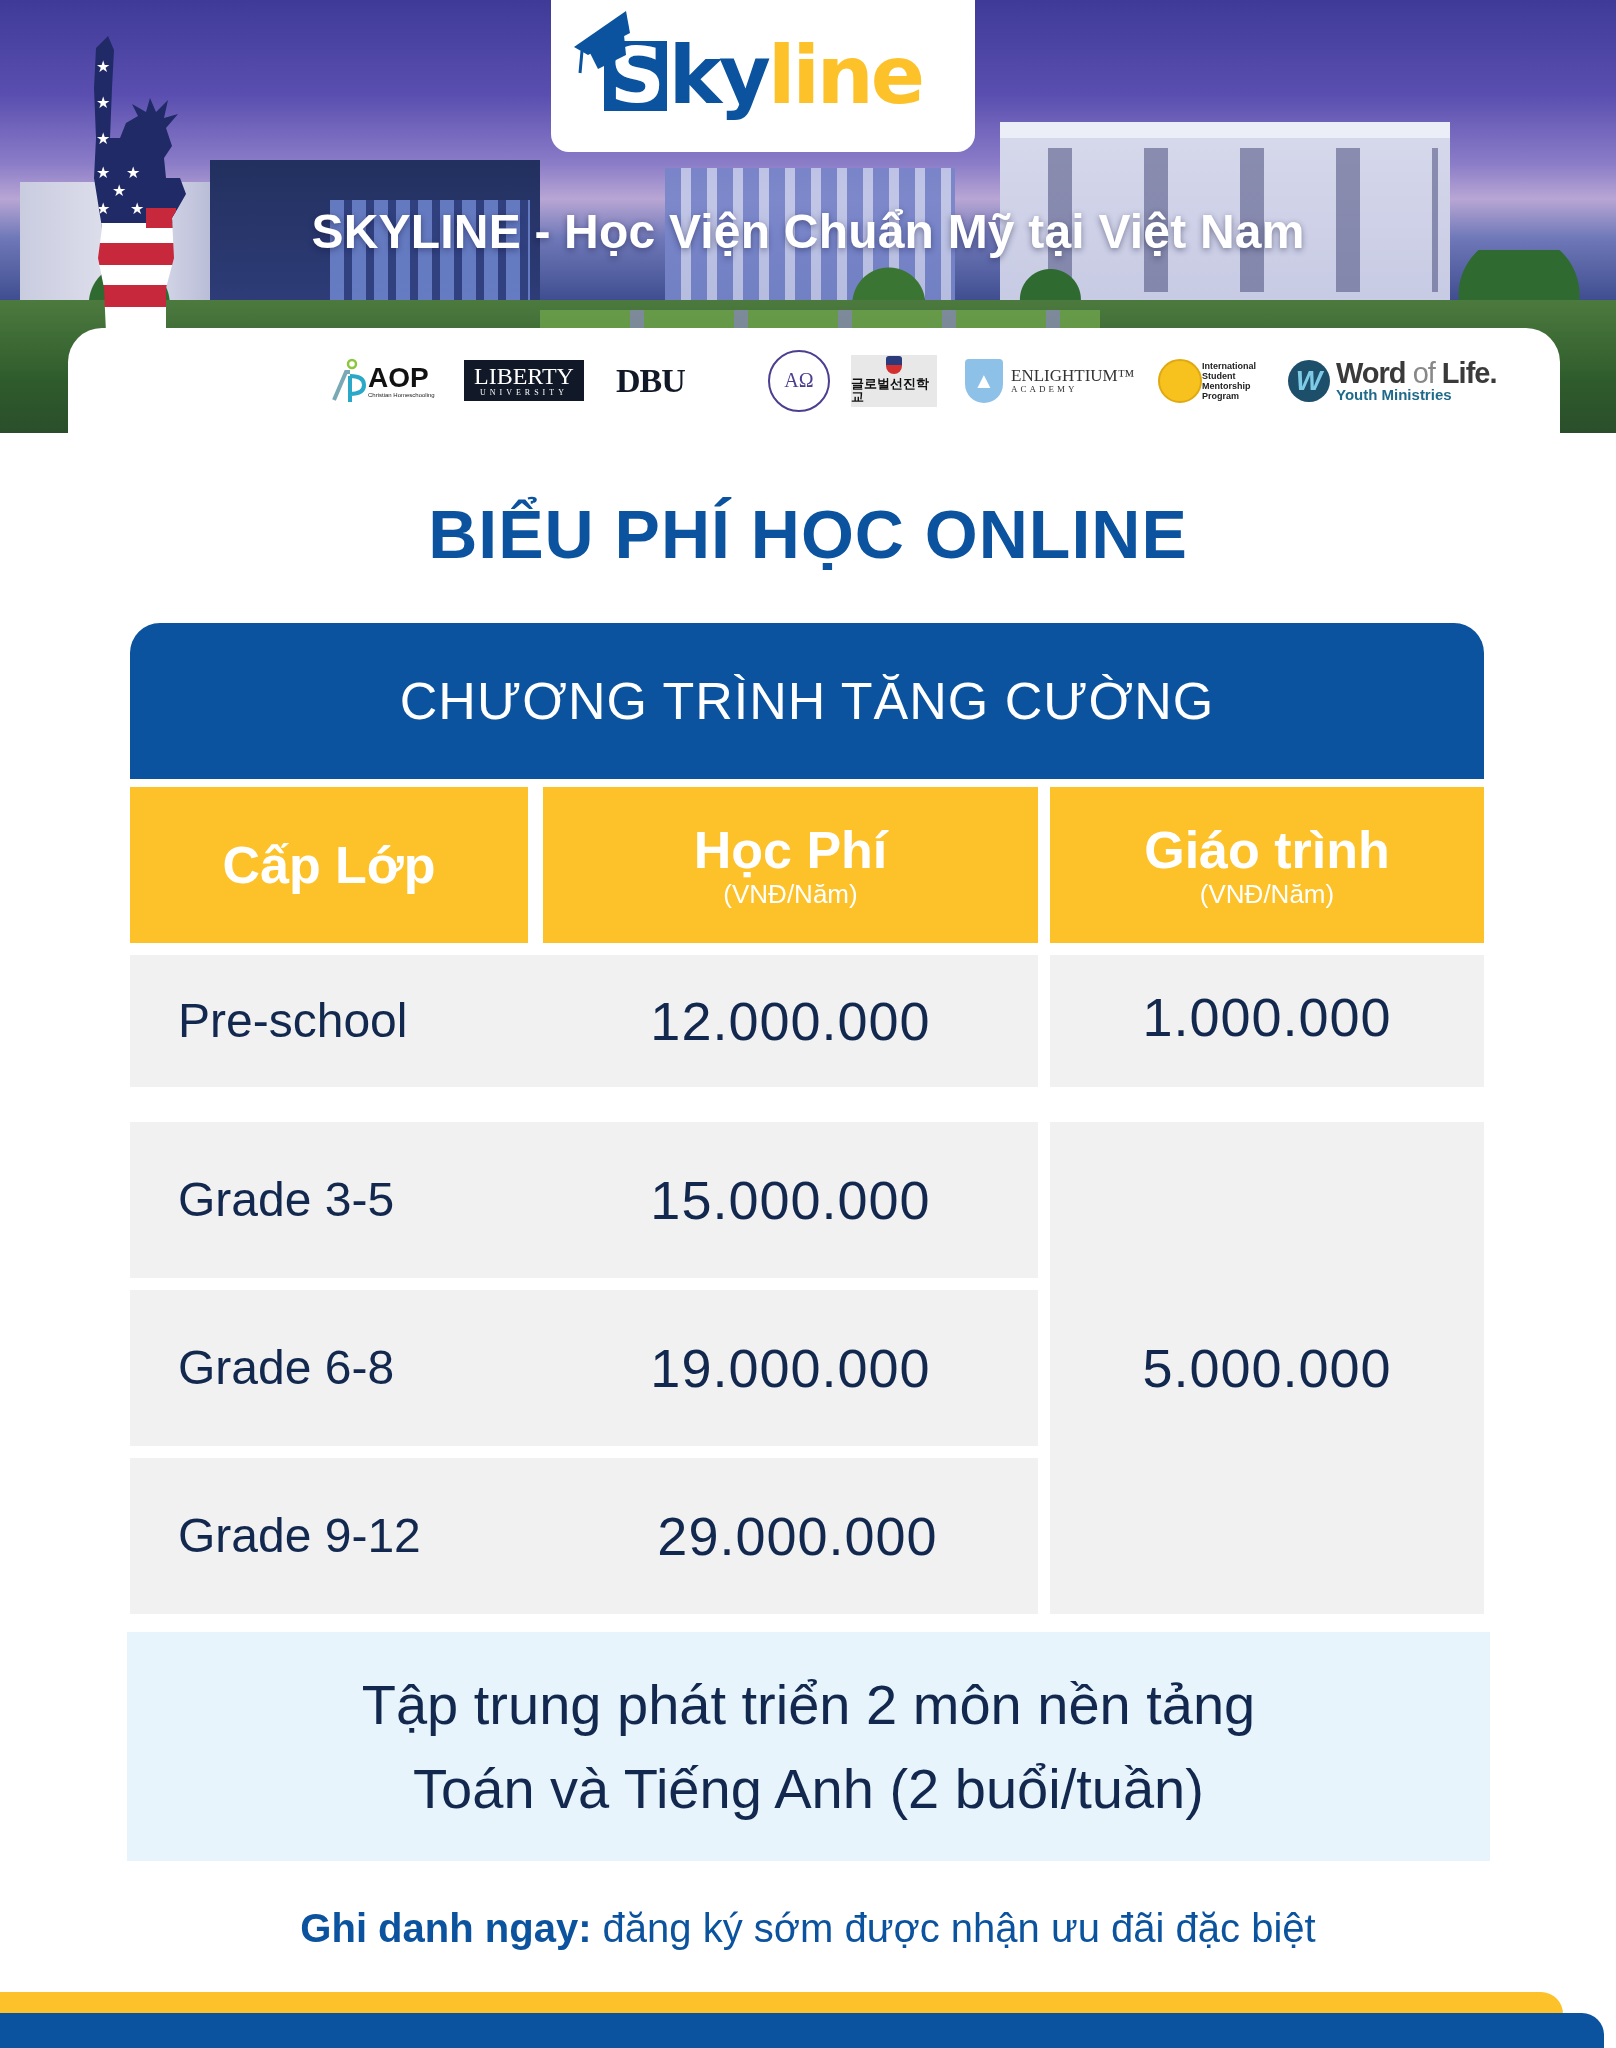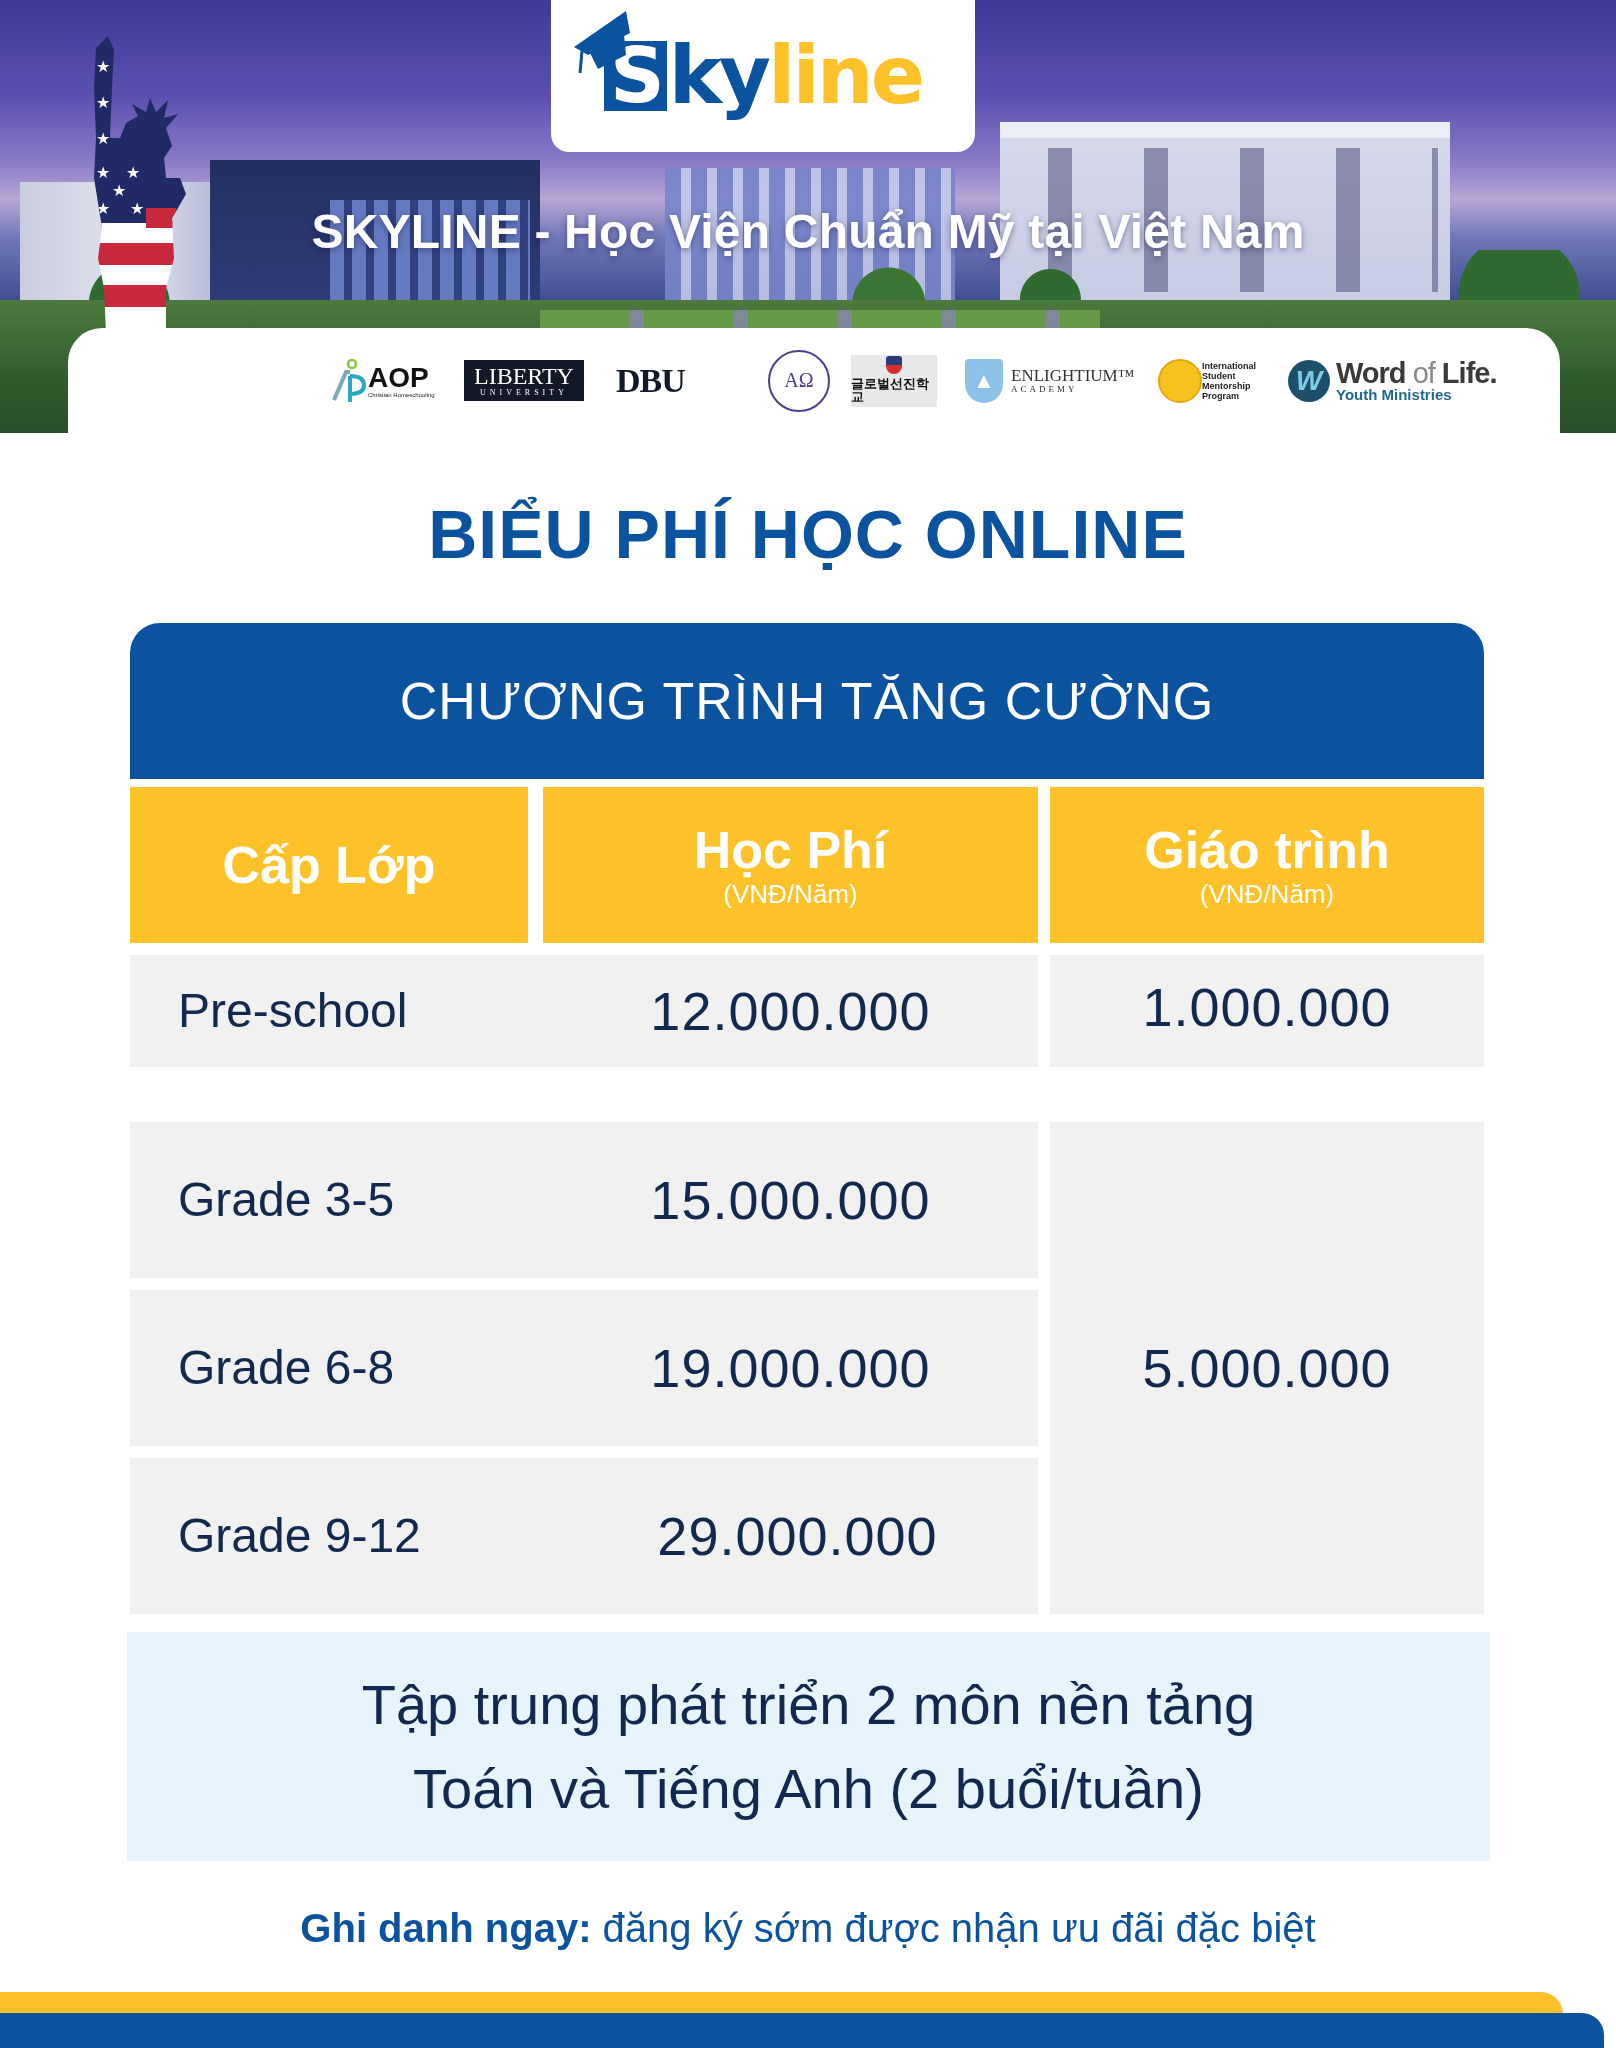--- a/index.html
+++ b/index.html
@@ -102,21 +102,21 @@
   .hcell { background: #fdc22a; color: #ffffff; align-items: center; text-align: center; }
   .hcell .main { font-weight: 800; font-size: 52px; line-height: 58px; }
   .hcell .sub { font-size: 26px; line-height: 30px; }
   .bcell { background: #f1f1f1; color: #13284e; }
   .bcell.grade { padding-left: 48px; font-size: 48px; line-height: 56px; }
   .bcell.num { align-items: center; font-size: 54px; font-weight: 500; letter-spacing: 1px; }
   .col1 { left: 130px; width: 398px; }
   .col2 { left: 543px; width: 495px; }
   .col3 { left: 1050px; width: 434px; }
   .r-h { top: 787px; height: 156px; }
-  .r1 { top: 955px; height: 112px; gap: 28px; }
+  .r1 { top: 955px; height: 132px; gap: 28px; }
   .r2 { top: 1122px; height: 156px; }
   .r3 { top: 1290px; height: 156px; }
   .r4 { top: 1458px; height: 156px; }
   .r234 { top: 1122px; height: 492px; }
   .note {
     position: absolute; left: 127px; top: 1632px; width: 1363px; height: 229px;
     background: #e7f4fc; color: #13284e; text-align: center;
     display: flex; flex-direction: column; justify-content: center;
     font-size: 56px; line-height: 84px;
   }

